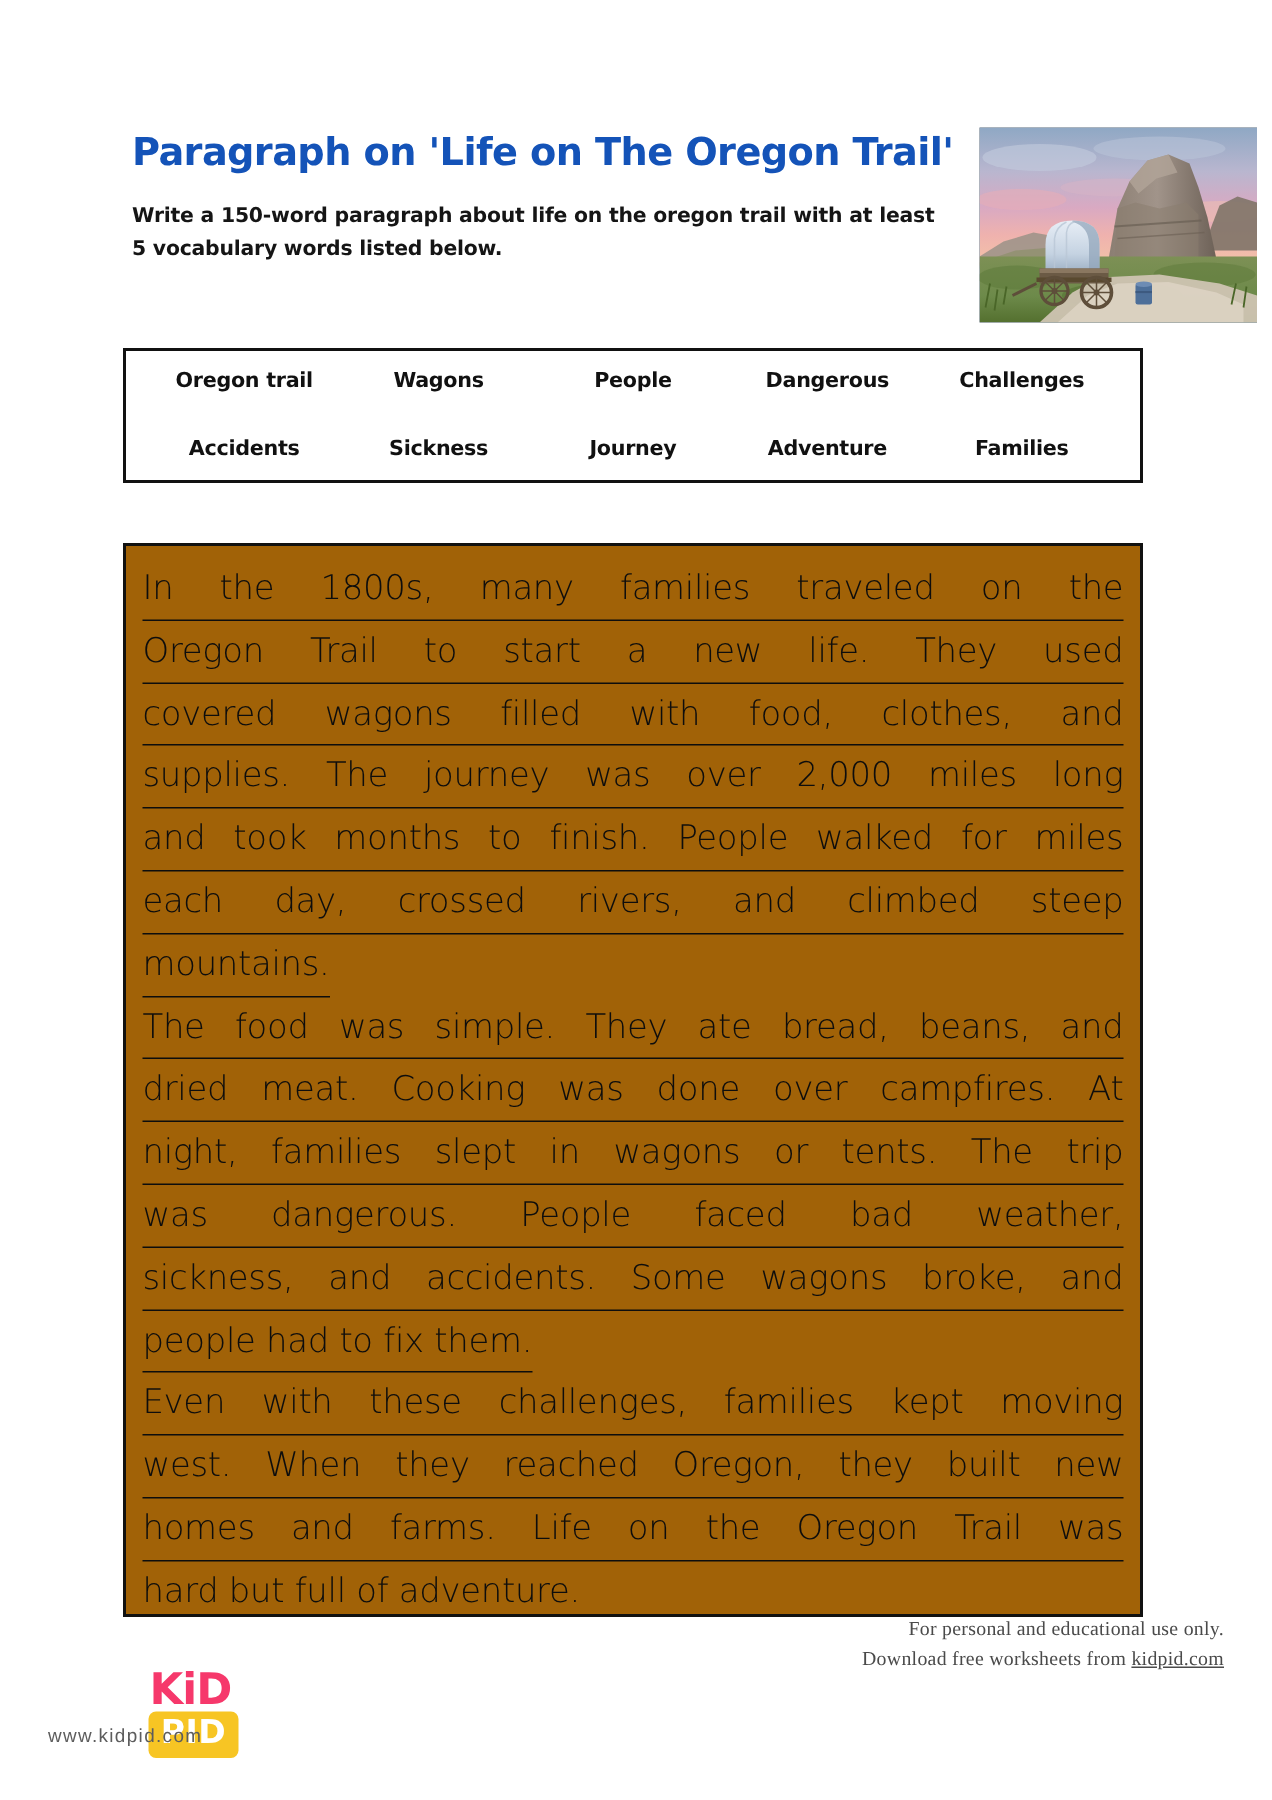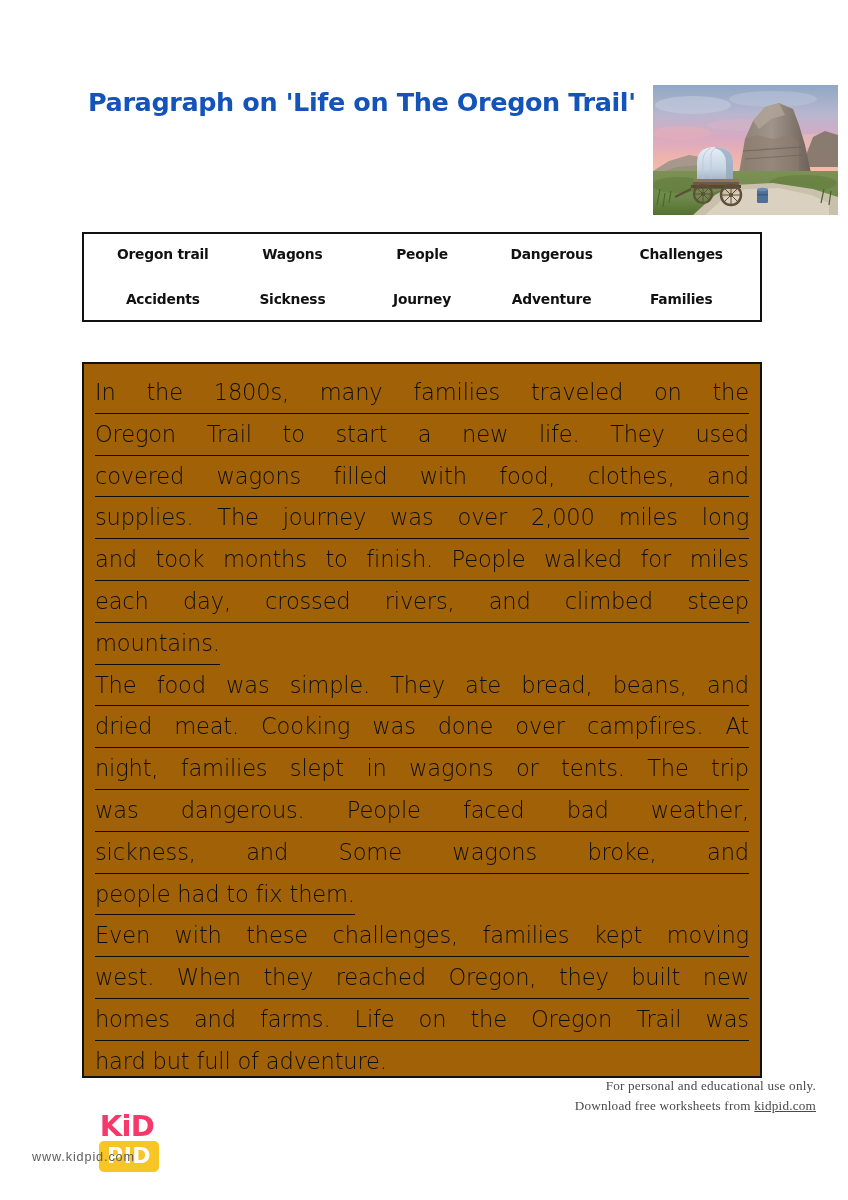--- a/index.html
+++ b/index.html
@@ -190,20 +190,21 @@
   .footer-note .link {
     text-decoration: underline;
     color: #4a4a4a;
   }
 </style>
 </head>
 <body>
 
 <div class="header">
   <div class="worksheet-title">Paragraph on 'Life on The Oregon Trail'</div>
+  <div class="worksheet-instructions">Write a 150-word paragraph about life on the oregon trail with at least 5 vocabulary words listed below.</div>
 </div>
 
 <div class="hero-image">
   <svg viewBox="0 0 185 130" preserveAspectRatio="none">
     <defs>
       <linearGradient id="sky" x1="0" y1="0" x2="0" y2="1">
         <radialGradient id="dummy"></radialGradient>
         <stop offset="0%" stop-color="#8fa8c4"></stop>
         <stop offset="32%" stop-color="#b9b6cf"></stop>
         <stop offset="58%" stop-color="#d9a9c2"></stop>
@@ -406,20 +407,21 @@
       <span>was</span>
       <span>dangerous.</span>
       <span>People</span>
       <span>faced</span>
       <span>bad</span>
       <span>weather,</span>
     </div>
     <div class="answer-line justify">
       <span>sickness,</span>
       <span>and</span>
+      <span>accidents.</span>
       <span>Some</span>
       <span>wagons</span>
       <span>broke,</span>
       <span>and</span>
     </div>
     <div class="answer-line ragged">
       <span>people had to fix them.</span>
     </div>
     <div class="answer-line justify">
       <span>Even</span>

